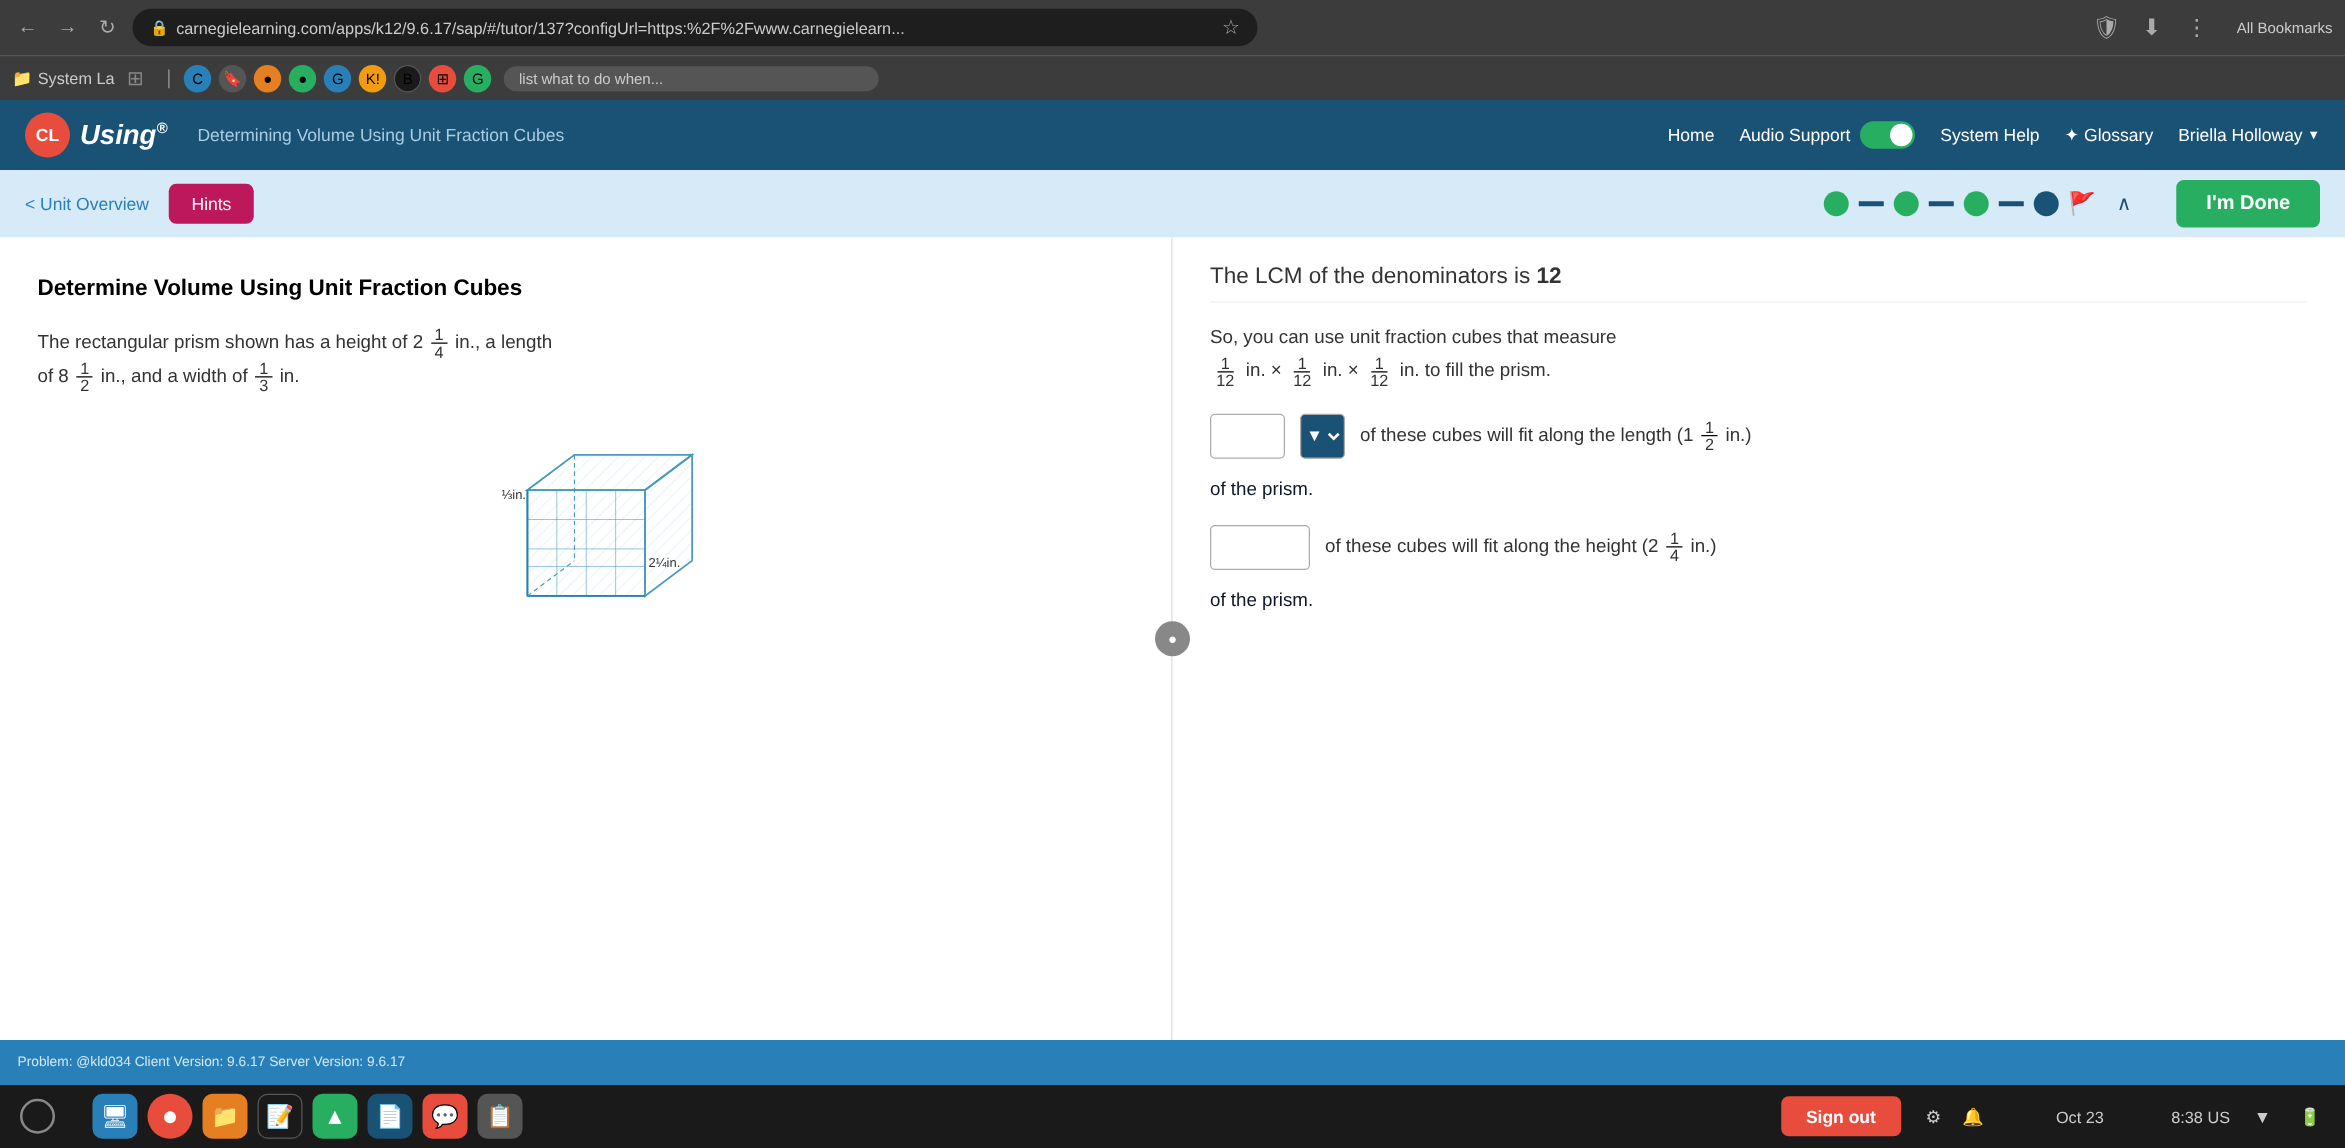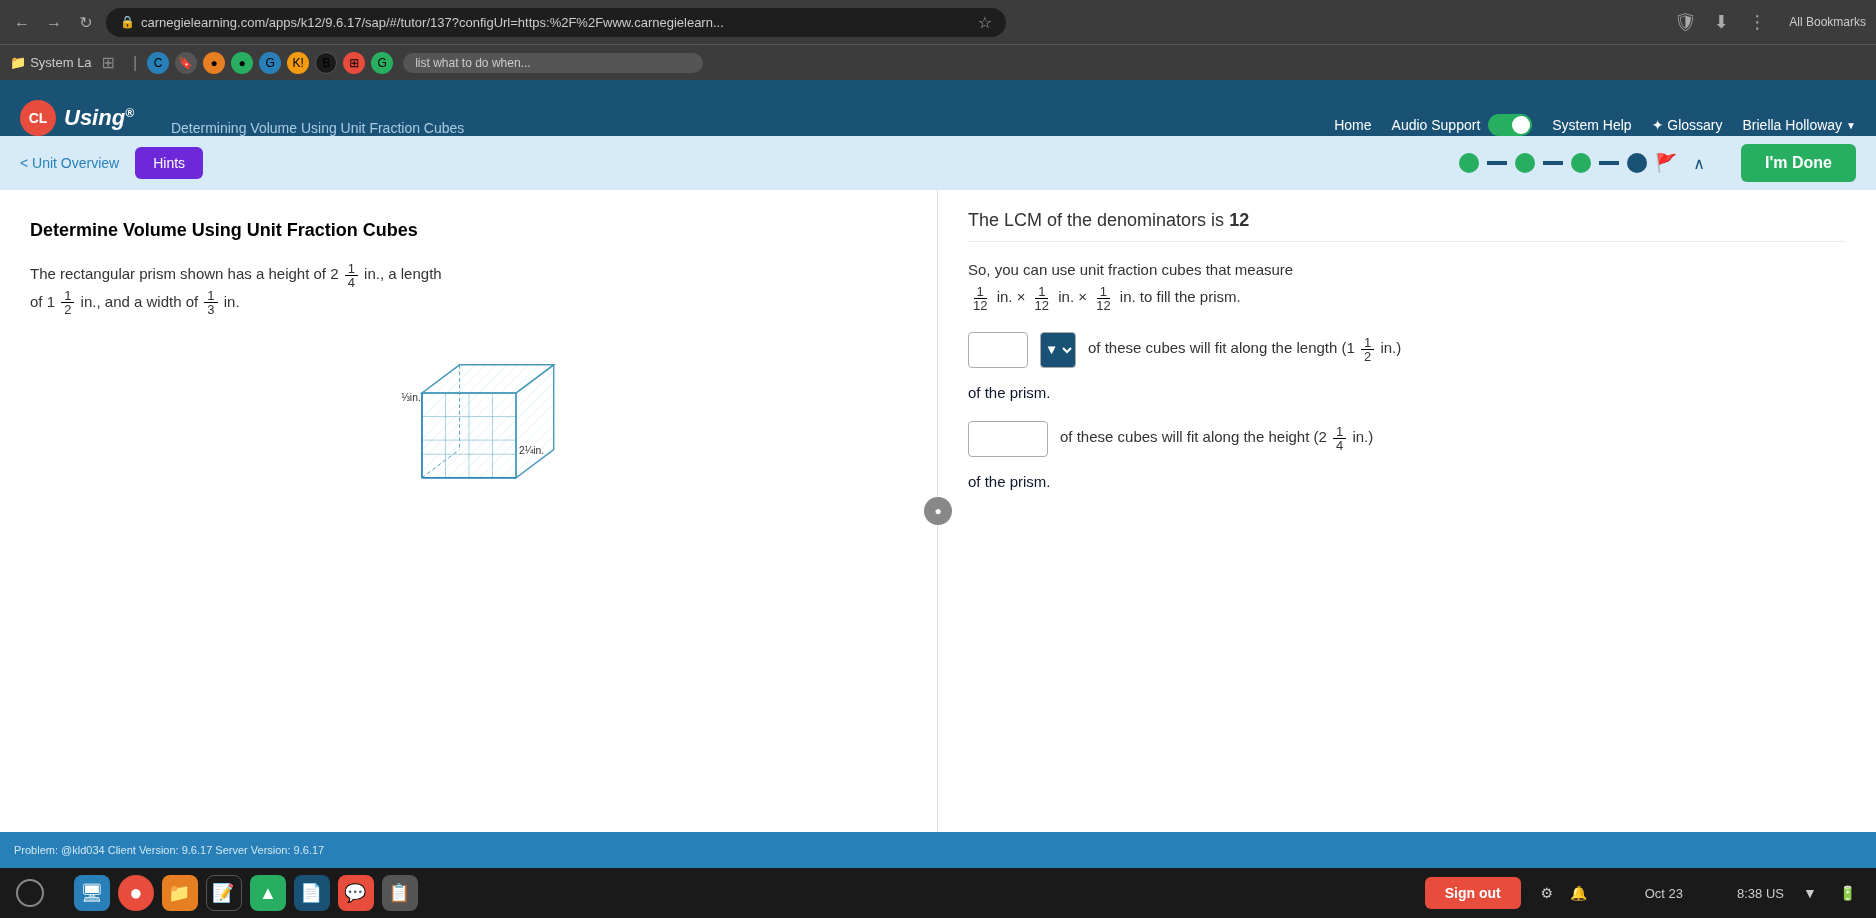--- a/index.html
+++ b/index.html
@@ -91,24 +91,24 @@
     
     .mathia-app {
       width: 100%;
       background: #fff;
     }
 
     
     .top-nav {
       background: #1a5276;
       display: flex;
-      align-items: flex-end;
+      align-items: center;
       padding: 0 20px;
       height: 56px;
-      gap: 37px;
+      gap: 24px;
     }
     .mathia-logo {
       display: flex; align-items: center; gap: 8px;
       color: white; font-size: 22px; font-weight: bold;
     }
     .logo-badge {
       width: 36px; height: 36px;
       background: #e74c3c;
       border-radius: 50%;
       display: flex; align-items: center; justify-content: center;
@@ -161,21 +161,21 @@
       gap: 16px;
       height: 54px;
     }
     .unit-overview-link {
       color: #2980b9;
       font-size: 14px;
       cursor: pointer;
       text-decoration: none;
     }
     .hints-btn {
-      background: #6d28d9;
+      background: #be185d;
       color: white;
       border: none;
       border-radius: 6px;
       padding: 8px 18px;
       font-size: 14px;
       cursor: pointer;
     }
     .progress-dots {
       margin-left: auto;
       display: flex; align-items: center; gap: 8px;
@@ -501,21 +501,21 @@
       <div class="problem-text">
         <span>The rectangular prism shown has a height of 2</span>
         <span class="mixed-num">
           <span class="fraction">
             <span class="num">1</span>
             <span class="den">4</span>
           </span>
         </span>
         <span>in., a length</span>
         <br>
-        <span>of 1</span>
+        <span>of 8</span>
         <span class="mixed-num">
           <span class="fraction">
             <span class="num">1</span>
             <span class="den">2</span>
           </span>
         </span>
         <span>in., and a width of</span>
         <span class="fraction">
           <span class="num">1</span>
           <span class="den">3</span>

